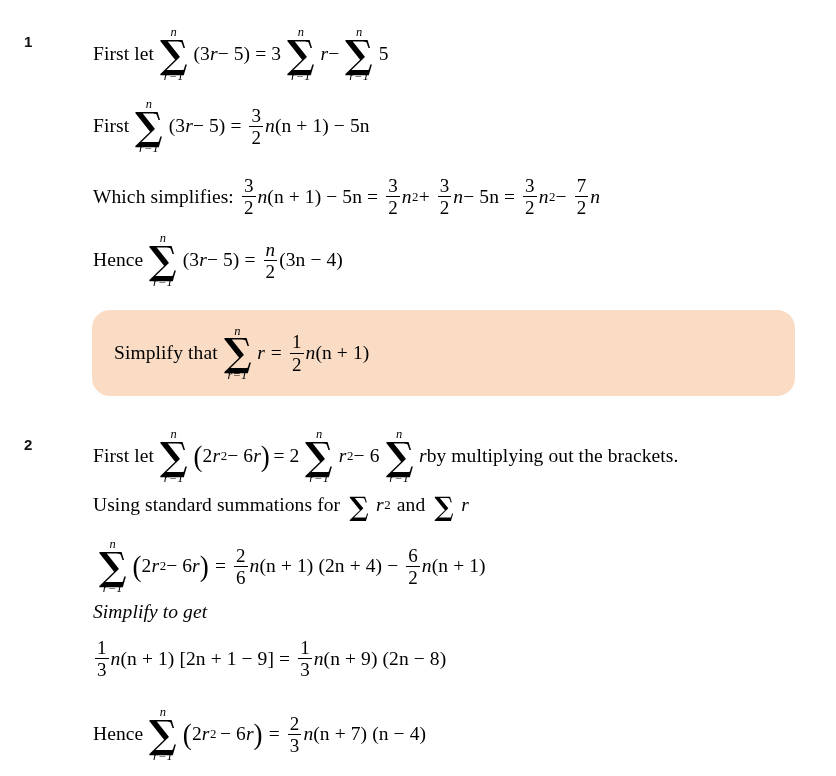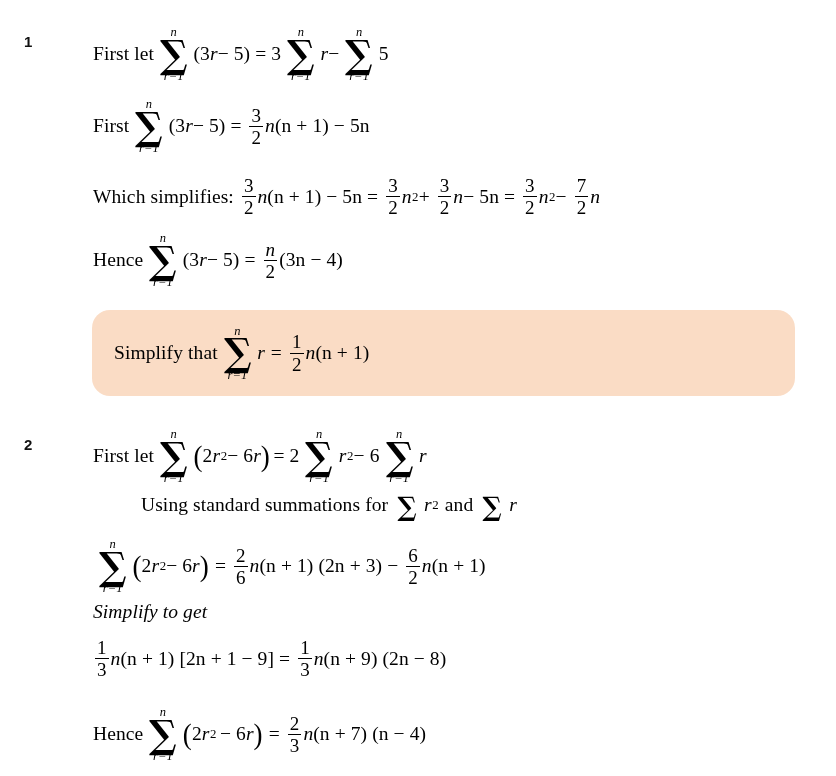--- a/index.html
+++ b/index.html
@@ -299,23 +299,24 @@
     </span>
     <span class="var">r</span>
       <sup class="exp">2</sup>
     <span> − 6</span>
     <span class="sum">
       <span class="lim lim-top">n</span>
       <span class="sigma">∑</span>
       <span class="lim lim-bot">r=1</span>
     </span>
     <span class="var">r</span>
-  </div>
-
-  <div class="mline" style="top:494px;margin-left:48px;">
+    <span> by multiplying out the brackets.</span>
+  </div>
+
+  <div class="mline" style="top:494px;">
     <span>Using standard summations for</span>
     <span class="sp"></span>
     <span class="sum-inline">∑</span>
     <span class="sp-s"></span>
     <span class="var">r</span>
       <sup class="exp">2</sup>
     <span class="sp"></span>
     <span>and</span>
     <span class="sp"></span>
     <span class="sum-inline">∑</span>
@@ -337,21 +338,21 @@
     <span class="var">r</span>
     <span class="bigparen">)</span>
     <span class="sp"></span>
     <span>=</span>
     <span class="sp"></span>
     <span class="frac">
       <span class="num">2</span>
       <span class="den">6</span>
     </span>
     <span class="var">n</span>
-    <span> (n + 1) (2n + 3) −</span>
+    <span> (n + 1) (2n + 4) −</span>
     <span class="sp"></span>
     <span class="frac">
       <span class="num">6</span>
       <span class="den">2</span>
     </span>
     <span class="var">n</span>
     <span> (n + 1)</span>
   </div>
 
   <div class="mline" style="top:601px;font-style:italic;">

